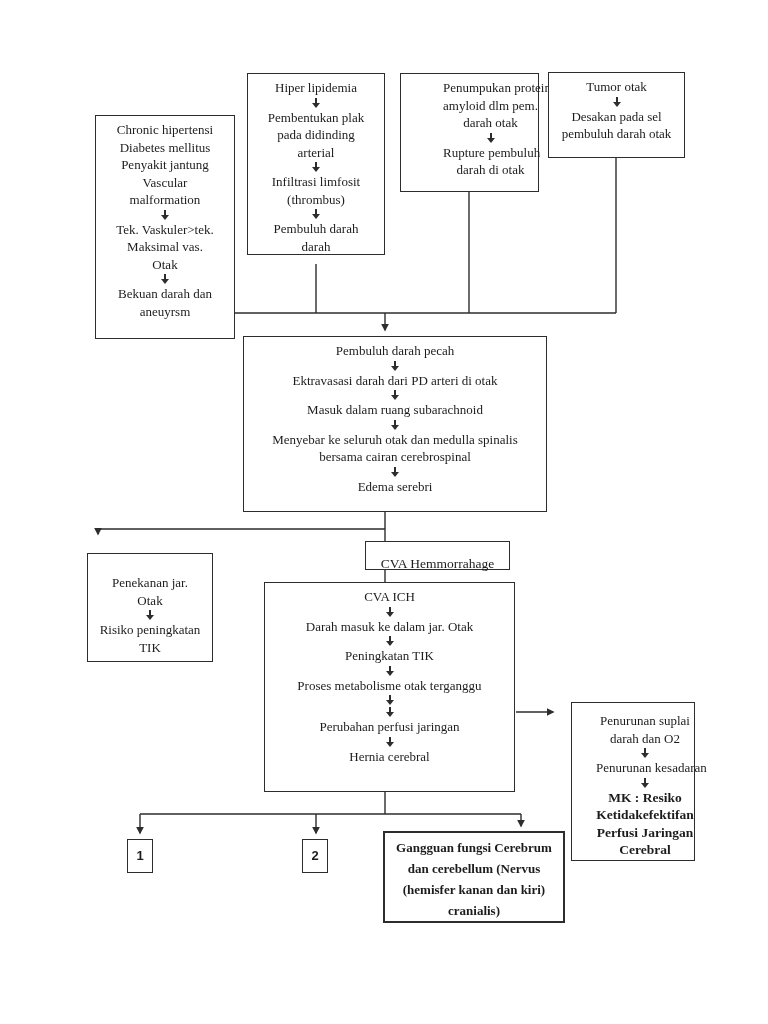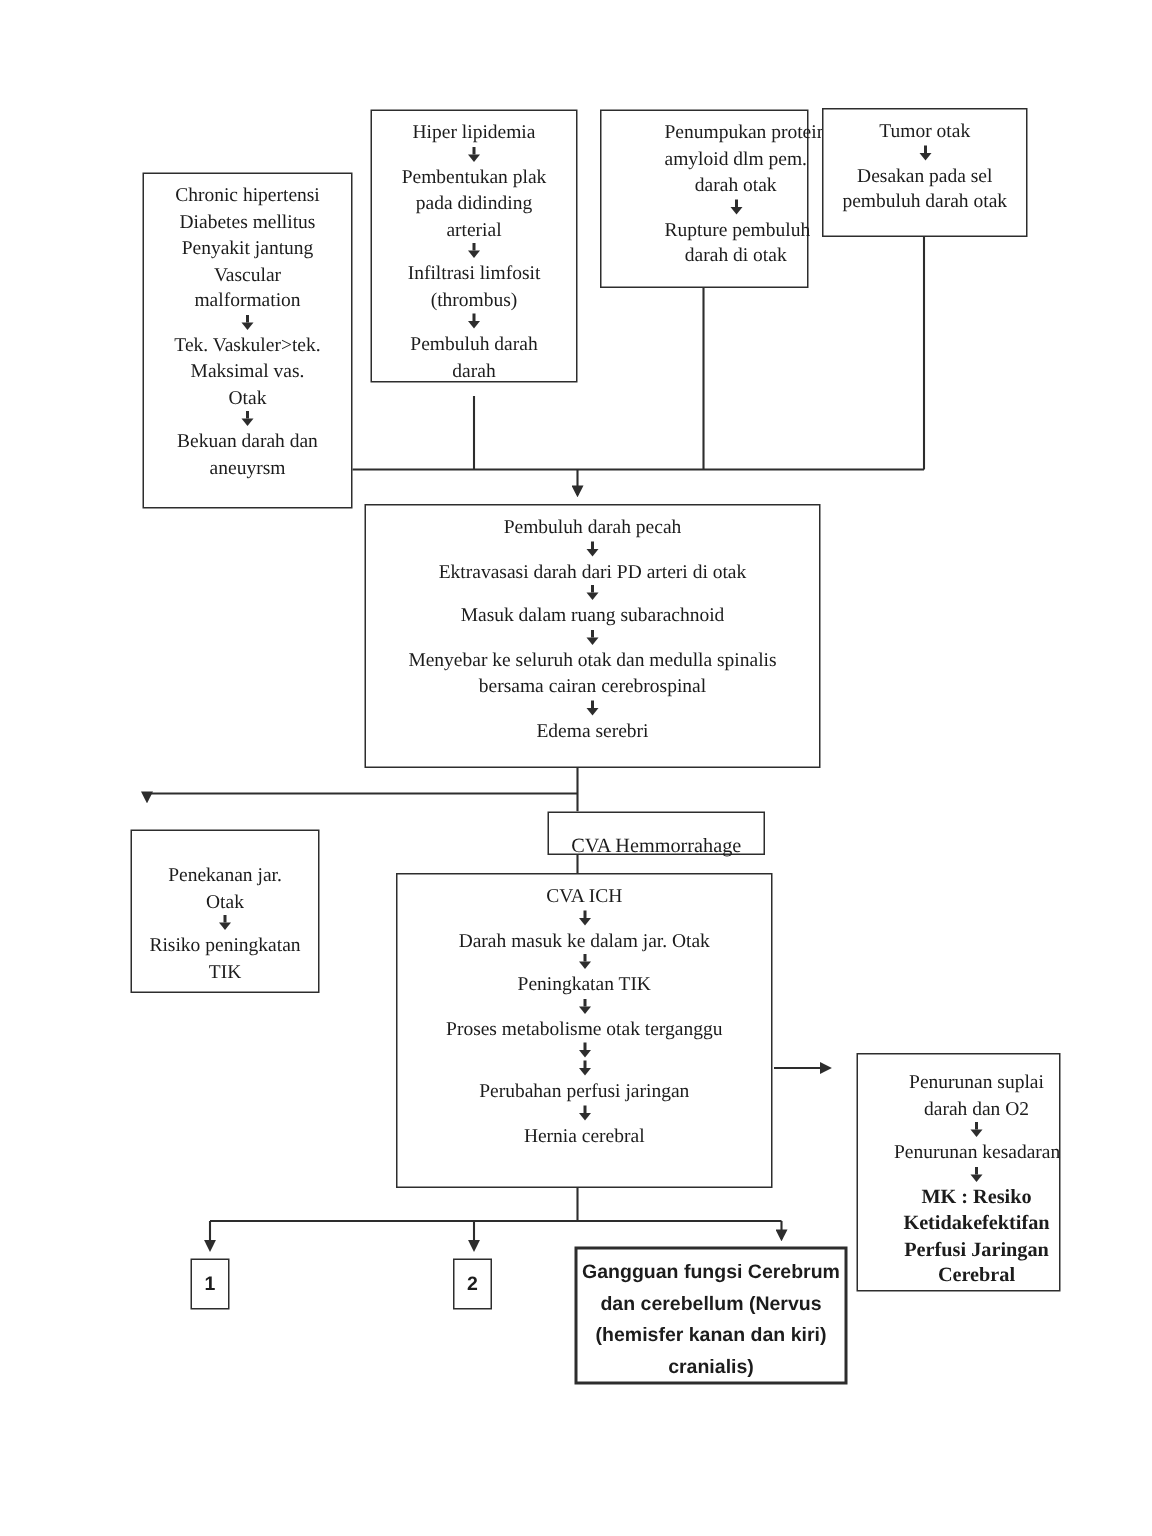--- a/index.html
+++ b/index.html
@@ -41,24 +41,24 @@
 
   
   #b-risk      {left:95px;  top:73px;  width:140px; height:224px;margin-top:42px;}
   #b-lipid     {left:247px; top:73px;  width:138px; height:182px;}
   #b-amyloid   {left:400px; top:73px;  width:139px; height:119px;padding-left:42px;}
   #b-tumor     {left:548px; top:72px;  width:137px; height:86px;}
   #b-central   {left:243px; top:336px; width:304px; height:176px;}
   #b-penekanan {left:87px;  top:541px; width:126px; height:109px; padding-top:20px;margin-top:12px;}
   #b-cvah      {left:319px; top:541px; width:145px; height:29px; padding-top:16px; display:flex;align-items:center;justify-content:center; font-size:13.5px;margin-left:46px;}
   #b-ich       {left:264px; top:582px; width:251px; height:210px;}
-  #b-mk        {left:571px; top:702px; width:136px; height:159px; padding-top:9px;padding-left:24px;}
+  #b-mk        {left:571px; top:702px; width:124px; height:159px; padding-top:9px;padding-left:24px;}
   #b-1         {left:127px; top:839px; width:26px;  height:34px;}
   #b-2         {left:302px; top:839px; width:26px;  height:34px;}
-  #b-gangguan  {left:383px; top:831px; width:182px; height:92px; border-width:2px; padding-top:4px;}
+  #b-gangguan  {left:383px; top:831px; width:182px; height:92px; border-width:2px; padding-top:4px;font-family:Liberation Serif, serif;}
 
   .sans{
     font-family:"Liberation Sans","DejaVu Sans",sans-serif;
     font-weight:700;
     font-size:13px;
     line-height:21px;
   }
   .digit-box{
     font-family:"Liberation Sans","DejaVu Sans",sans-serif;
     font-weight:600;

